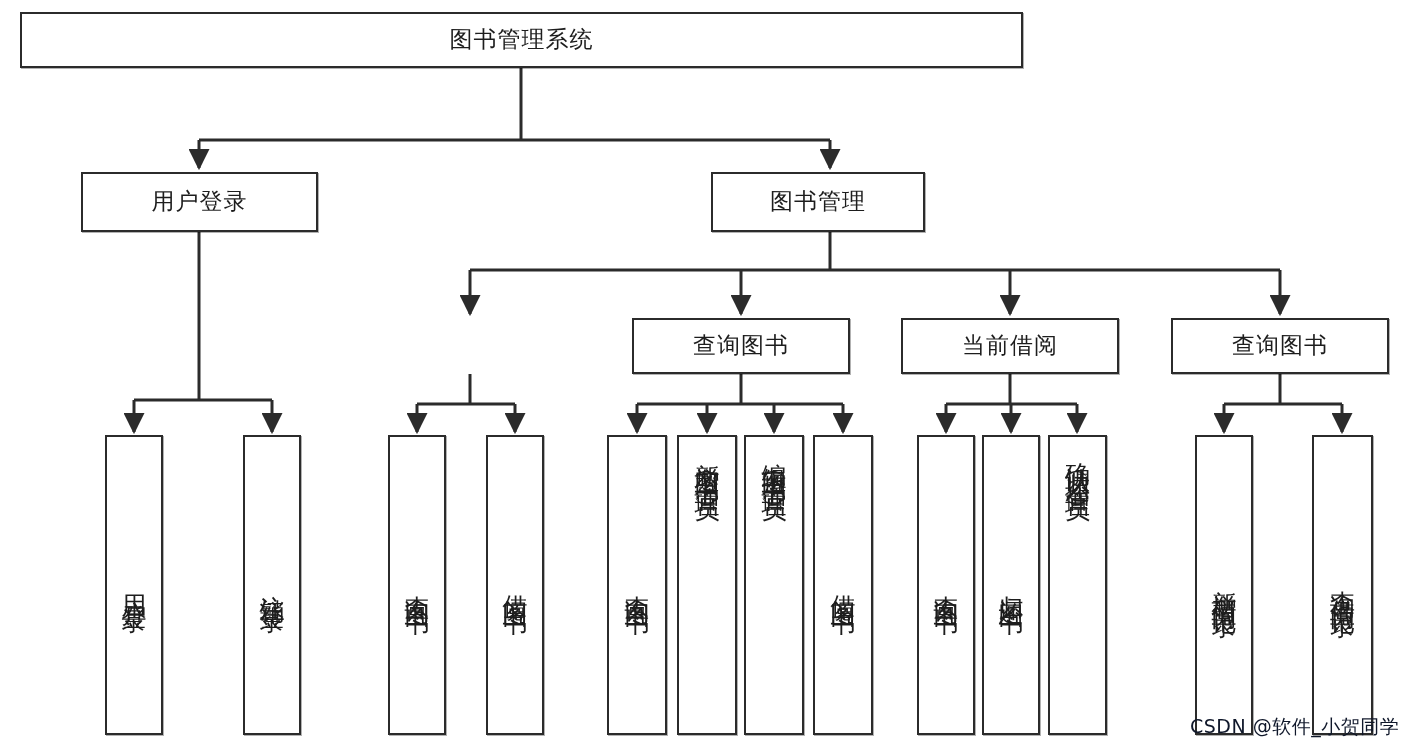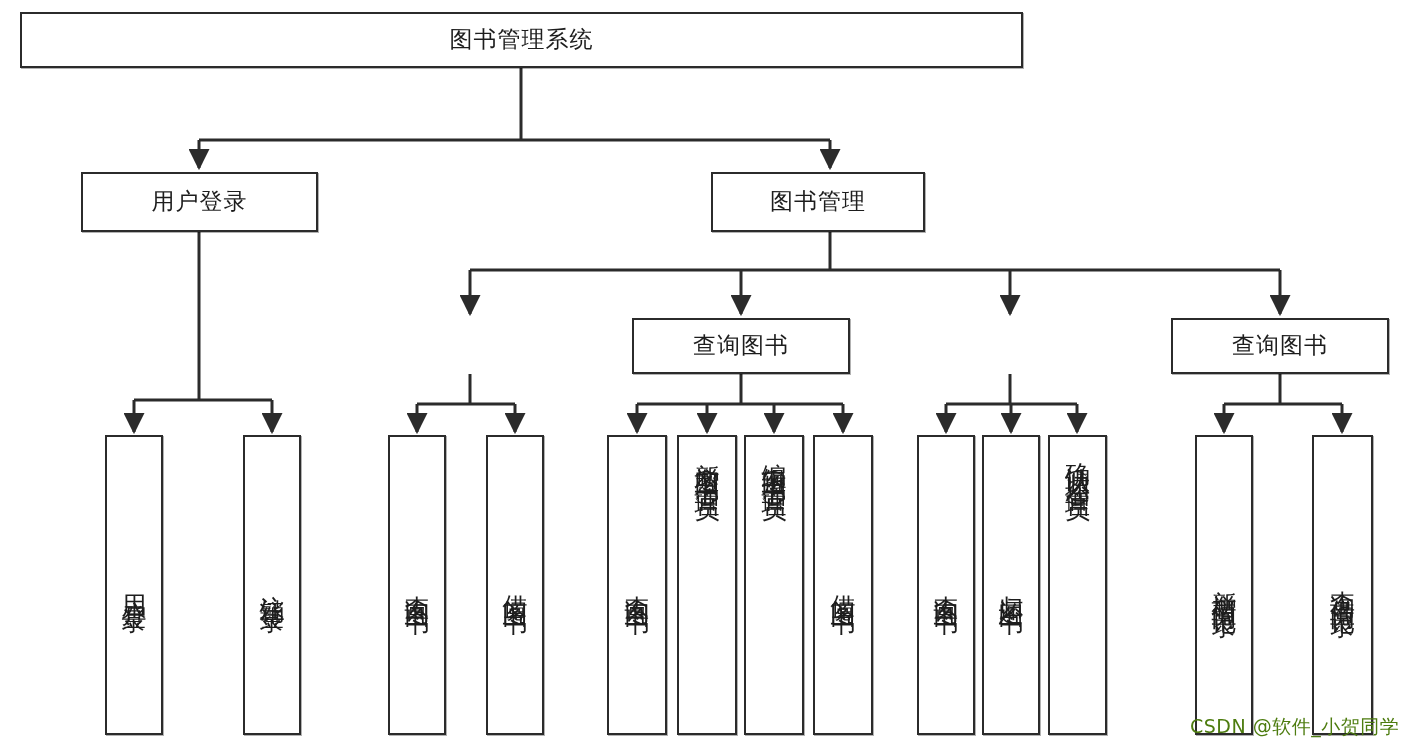--- a/index.html
+++ b/index.html
@@ -34,21 +34,21 @@
     writing-mode:vertical-rl;
     text-orientation:upright;
     font-size:25px;
     letter-spacing:5px;
     line-height:1;
   }
   .v-node.top-align{align-items:flex-start;padding-top:6px;}
 
   .watermark{
     position:absolute;
-    color:#4d7c0f;
+    color:#0f172a;
     font-size:19px;
     letter-spacing:.5px;
     white-space:nowrap;
     user-select:none;
   }
 </style>
 </head>
 <body>
 
 <div id="canvas">
@@ -110,20 +110,23 @@
   <div class="node h-node" style="left: 81px; top: 172px; width: 237px; height: 60px;">
     <span class="label">用户登录</span>
   </div>
   <div class="node h-node" style="left: 711px; top: 172px; width: 214px; height: 60px;">
     <span class="label">图书管理</span>
   </div>
 
   <div class="node h-node" style="left: 632px; top: 318px; width: 218px; height: 56px;">
     <span class="label">查询图书</span>
   </div>
+  <div class="node h-node" style="left: 901px; top: 318px; width: 218px; height: 56px;">
+    <span class="label">当前借阅</span>
+  </div>
   <div class="node h-node" style="left: 1171px; top: 318px; width: 218px; height: 56px;">
     <span class="label">查询图书</span>
   </div>
 
   <div class="node v-node" style="left: 105px; top: 435px; width: 58px; height: 300px;">
     <span class="label">用户登录</span>
   </div>
   <div class="node v-node" style="left: 243px; top: 435px; width: 58px; height: 300px;">
     <span class="label">注销登录</span>
   </div>

